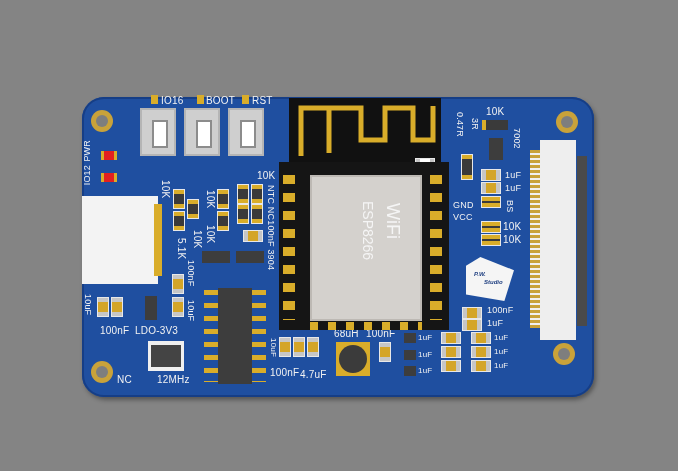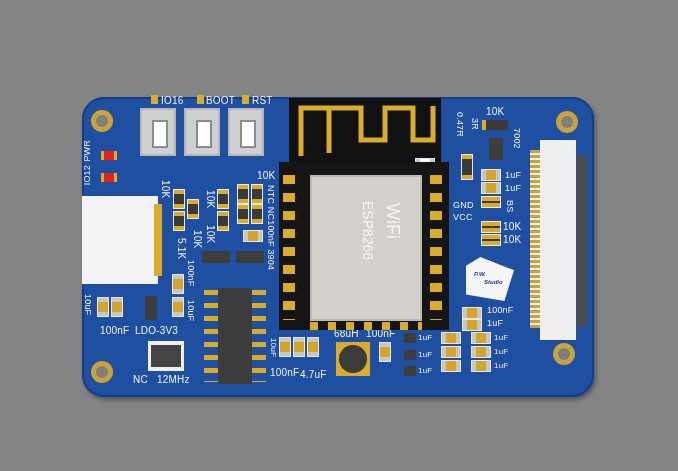--- a/index.html
+++ b/index.html
@@ -88,21 +88,21 @@
 <div class="abs silk v" style="left:186px;top:260px;font-size:9px;">100nF</div>
 <div class="abs silk v" style="left:186px;top:300px;font-size:9px;">10uF</div>
 <div class="abs cap" style="left:98px;top:298px;"></div>
 <div class="abs cap" style="left:112px;top:298px;"></div>
 <div class="abs silk v" style="left:83px;top:294px;font-size:9px;">10uF</div>
 <div class="abs ic" style="left:145px;top:296px;width:12px;height:24px;"></div>
 <div class="abs silk" style="left:100px;top:326px;">100nF</div>
 <div class="abs silk" style="left:135px;top:326px;">LDO-3V3</div>
 
 <div class="abs xtal"></div>
-<div class="abs silk" style="left:133px;top:375px;">NC</div>
+<div class="abs silk" style="left:117px;top:375px;">NC</div>
 <div class="abs silk" style="left:157px;top:375px;text-align:center;">12MHz</div>
 
 <div class="abs ic" style="left:218px;top:288px;width:34px;height:96px;"></div>
 <div class="abs" style="left:204px;top:290px;width:14px;height:92px;background:repeating-linear-gradient(#d9ad2a 0 5px,transparent 5px 13px);"></div>
 <div class="abs" style="left:252px;top:290px;width:14px;height:92px;background:repeating-linear-gradient(#d9ad2a 0 5px,transparent 5px 13px);"></div>
 
 <div class="abs silk v" style="left:268px;top:338px;font-size:8px;">10uF</div>
 <div class="abs cap" style="left:280px;top:338px;"></div>
 <div class="abs cap" style="left:294px;top:338px;"></div>
 <div class="abs cap" style="left:308px;top:338px;"></div>

